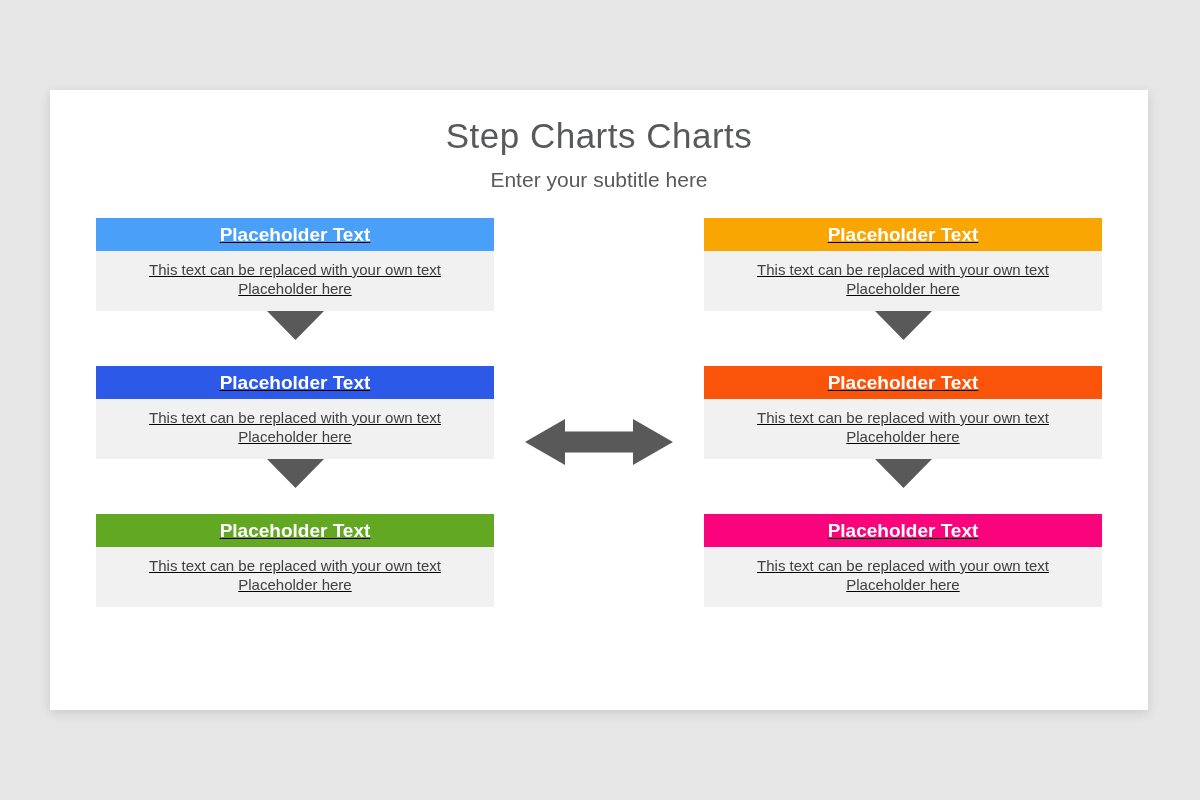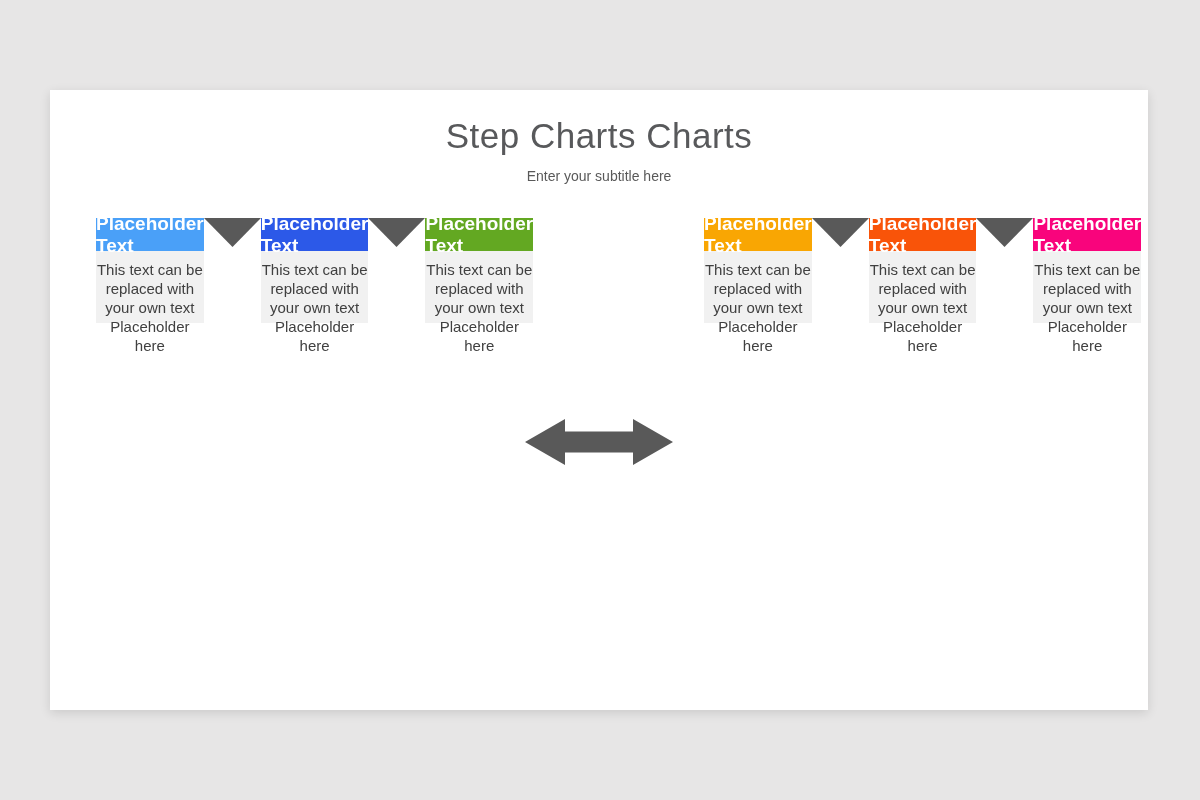--- a/index.html
+++ b/index.html
@@ -33,45 +33,47 @@
     font-weight: 400;
     color: #58595b;
     letter-spacing: 0.5px;
   }
   .slide-subtitle {
     position: absolute;
     top: 78px;
     left: 0;
     width: 100%;
     text-align: center;
-    font-size: 14px;
+    font-size: 21px;
     color: #595959;
   }
   .step-column {
     position: absolute;
     top: 128px;
     width: 398px;
     display: flex;
+    flex-direction: column;
+    text-decoration: underline;
   }
   .step-column.left  { left: 46px; }
   .step-column.right { left: 654px; }
   .step {
     width: 100%;
   }
   .step-header {
     height: 33px;
     display: flex;
     align-items: center;
     justify-content: center;
     color: #ffffff;
     font-size: 19px;
     font-weight: 700;
   }
   .step-body {
-    height: 72px;
+    height: 60px;
     background: #f1f1f1;
     box-sizing: border-box;
     padding-top: 9px;
     text-align: center;
     font-size: 15px;
     line-height: 19px;
     color: #404040;
   }
   .connector {
     height: 55px;

